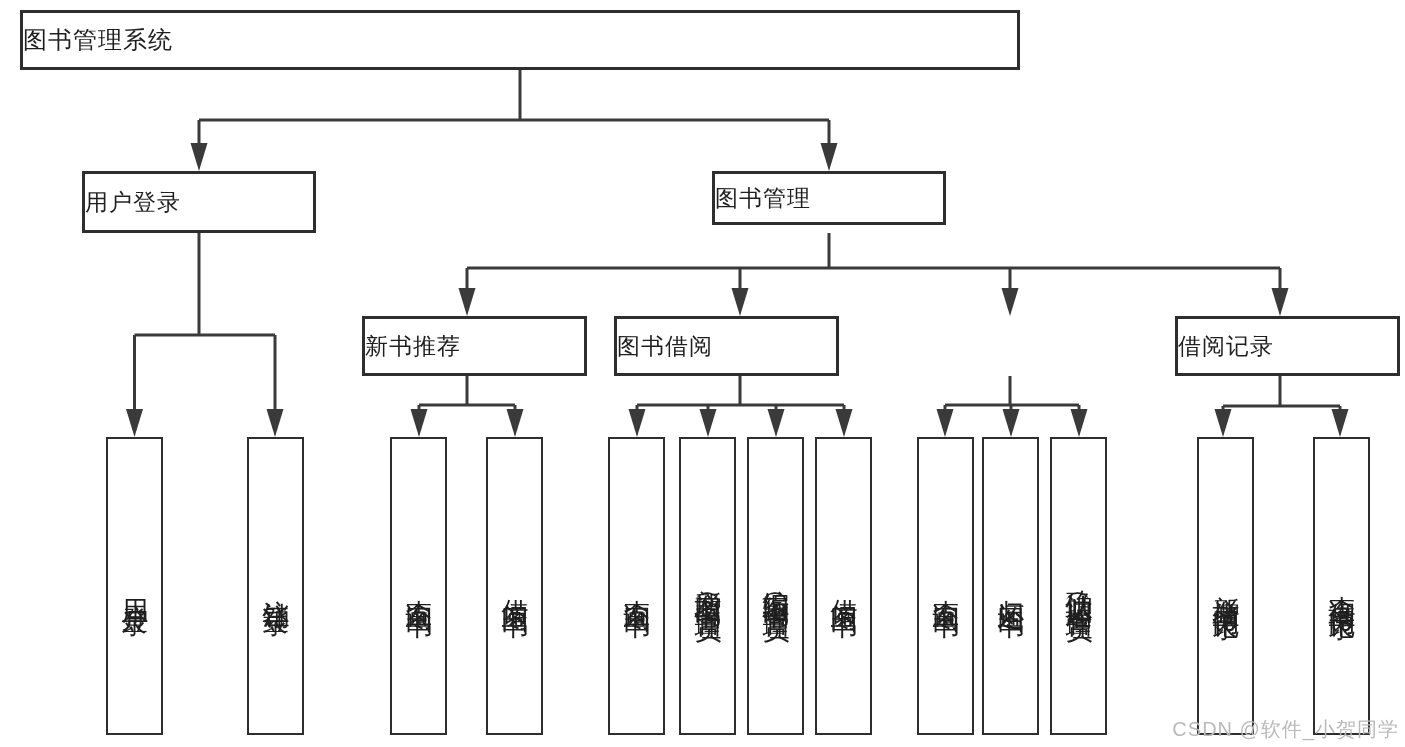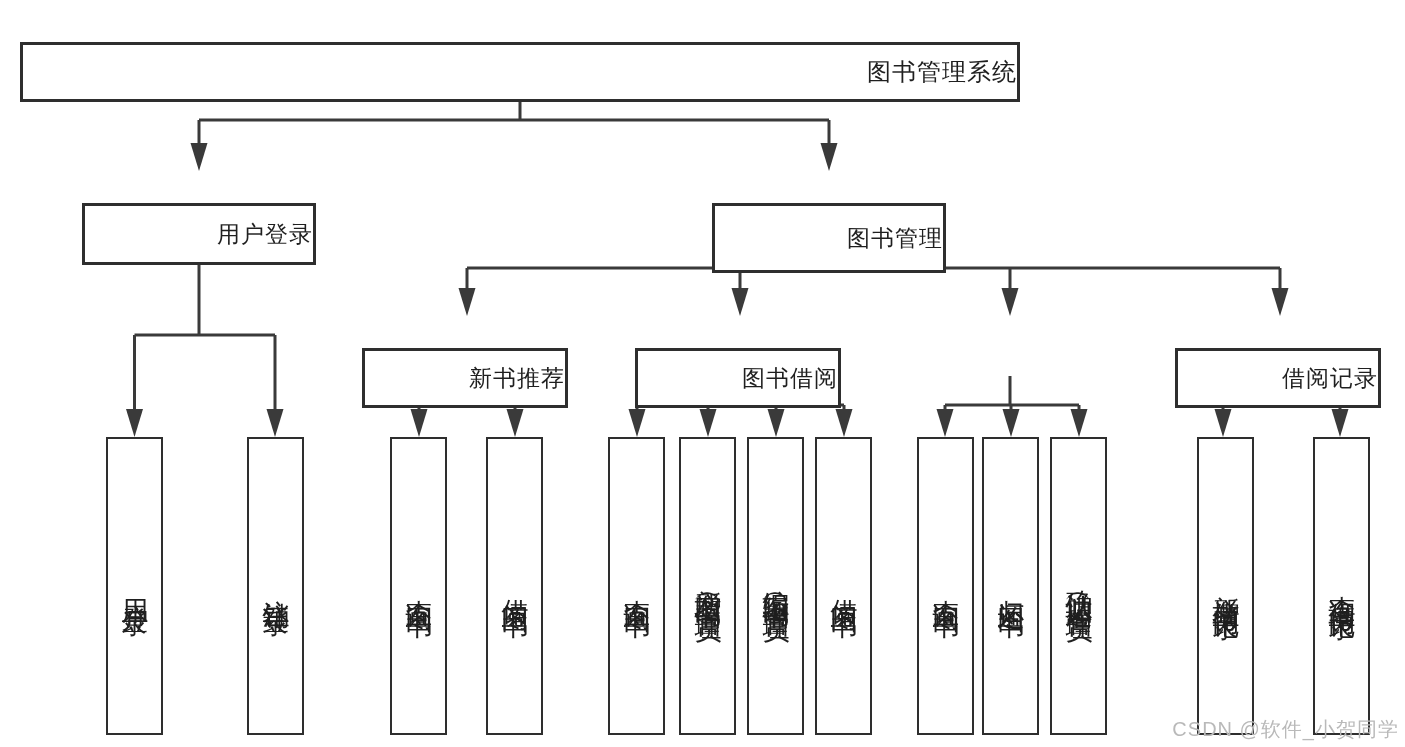--- a/index.html
+++ b/index.html
@@ -19,33 +19,32 @@
     color:var(--text);
   }
   svg.connectors{position:absolute;left:0;top:0;width:1405px;height:747px;}
   svg.connectors path{stroke:var(--line);stroke-width:3;fill:none;}
   svg.connectors polygon{fill:var(--line);stroke:none;}
 
   .node{
     position:absolute;
     border:3px solid var(--border);
     background:var(--bg);
-    display:flex;align-items:center;justify-content:flex-end;
+    display:flex;align-items:center;justify-content:flex-start;
     box-sizing:border-box;
     font-size:23px;
     letter-spacing:1px;
     color:var(--text);
-    margin-top:32px;
   }
   .n-root{left:20px;top:10px;width:1000px;height:60px;font-size:24px;}
   .n-l2a{left:82px;top:171px;width:234px;height:62px;}
-  .n-l2b{left:712px;top:171px;width:234px;height:70px;}
-  .n-l3{top:316px;width:206px;height:60px;}
+  .n-l2b{left:712px;top:171px;width:234px;height:54px;}
+  .n-l3{top:316px;width:225px;height:60px;}
   .n-l3a{left:362px;}
-  .n-l3b{left:635px;}
+  .n-l3b{left:614px;}
   .n-l3c{left:905px;}
   .n-l3d{left:1175px;font-family:Liberation Mono, monospace;}
 
   .leaf{
     position:absolute;
     top:437px;height:298px;width:57px;
     border:2.5px solid var(--border);
     background:var(--bg);
     box-sizing:border-box;
     display:flex;align-items:center;justify-content:center;

